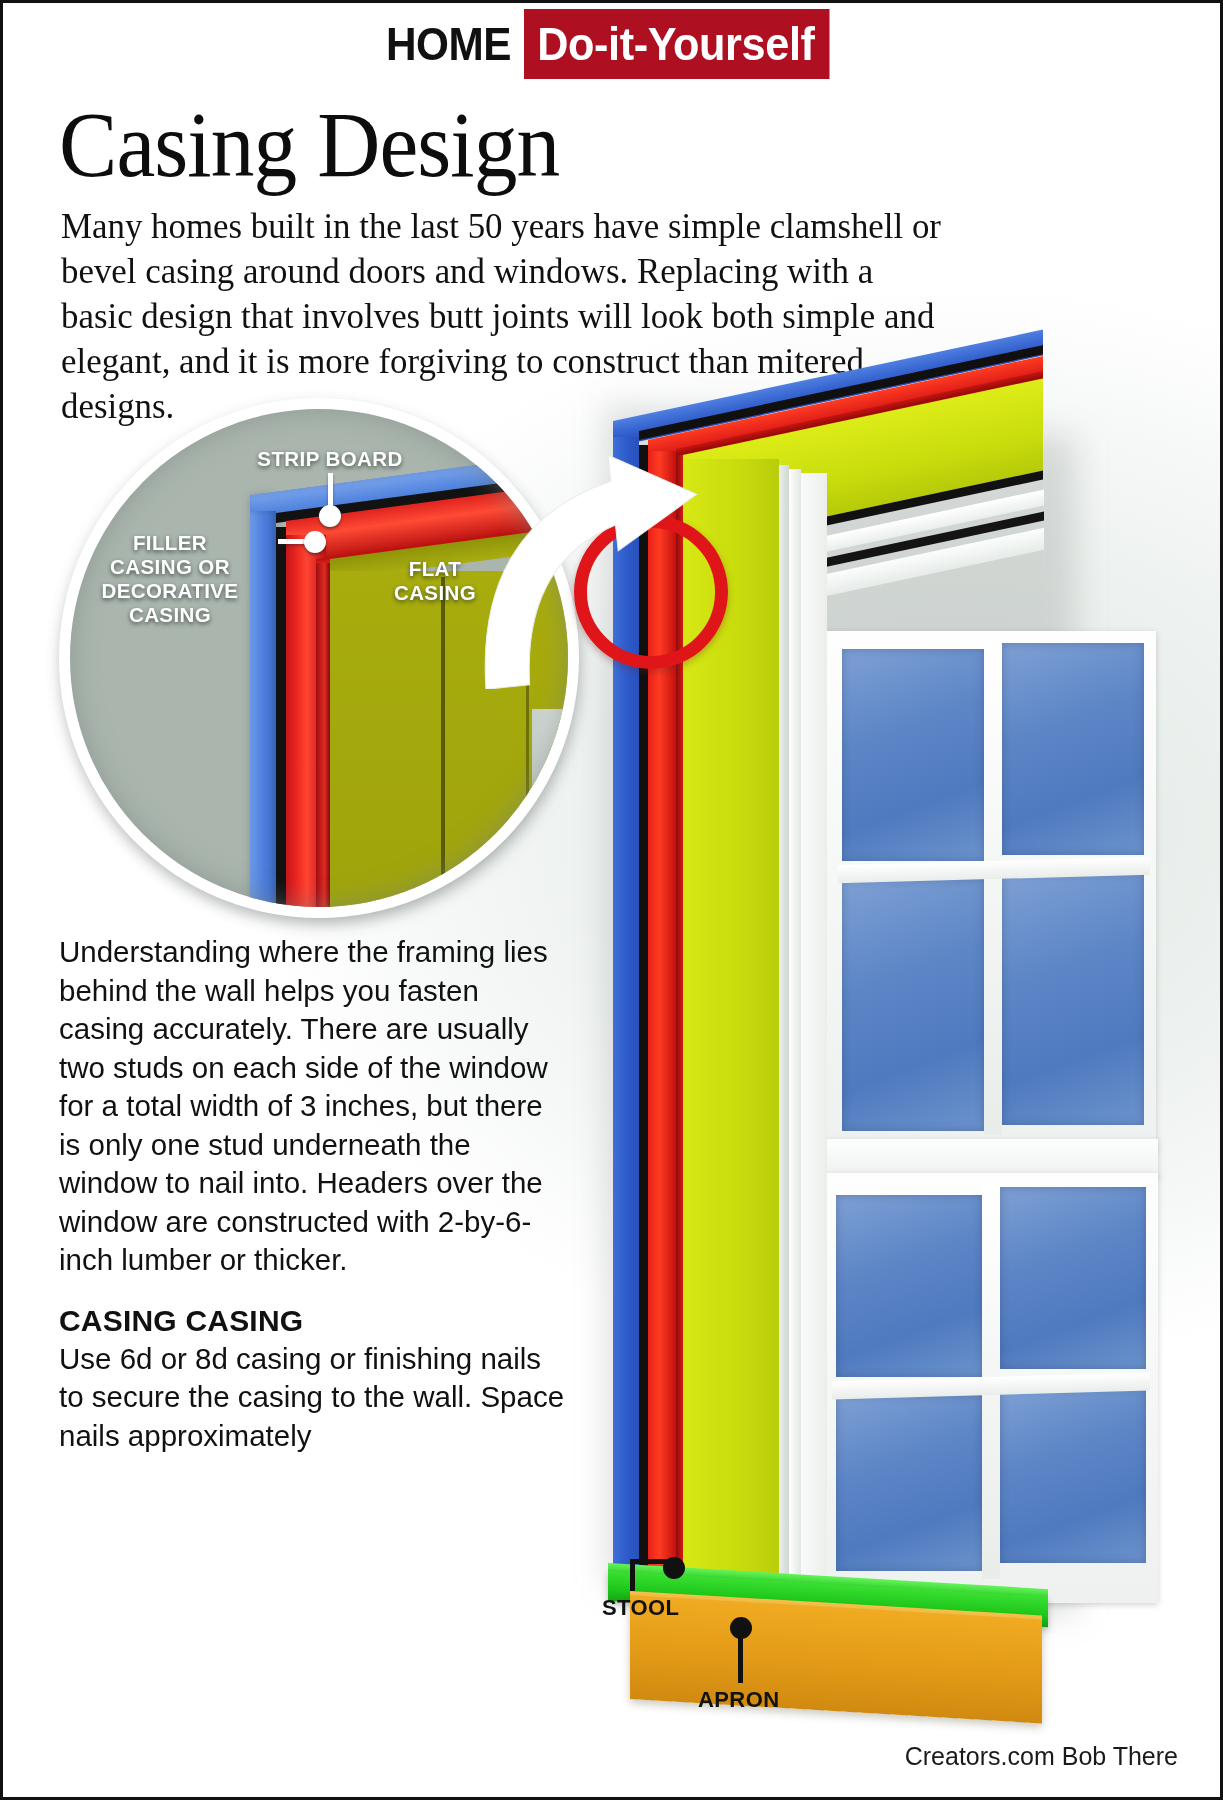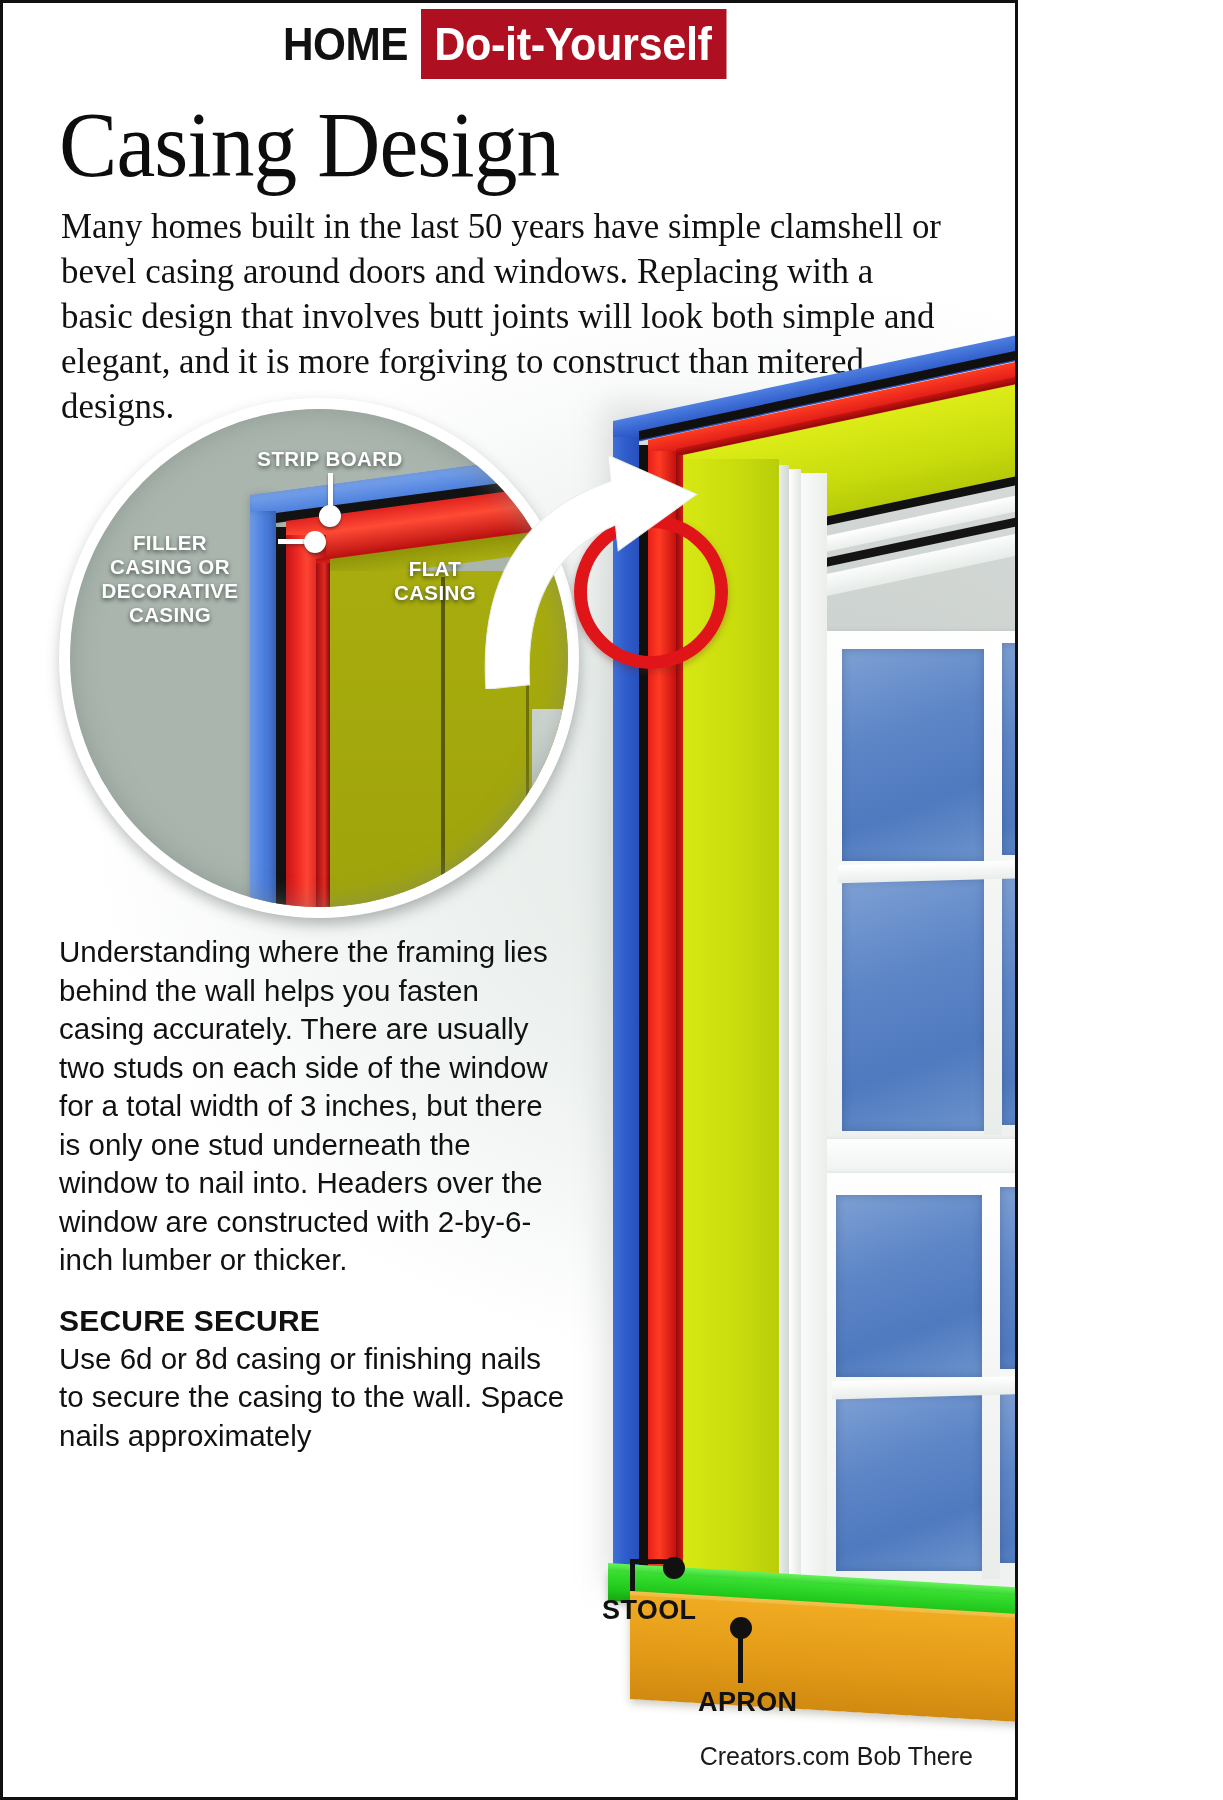--- a/index.html
+++ b/index.html
@@ -5,21 +5,21 @@
   * { box-sizing: border-box; }
   html, body { margin:0; padding:0; }
   body {
     width:1223px; height:1800px;
     background:#ffffff;
     font-family:"Liberation Sans", sans-serif;
     overflow:hidden;
   }
   .page {
     position:relative;
-    width:1018px; height:1800px;
+    width:1223px; height:1800px;
     background:
       radial-gradient(ellipse 900px 700px at 78% 46%, #e2e9e6 0%, #eef2f0 42%, #ffffff 78%),
       linear-gradient(160deg,#ffffff 0%,#f7f9f8 55%,#ffffff 100%);
     border:3px solid #111;
     overflow:hidden;
   }
 
   
   .header {
     position:absolute; left:0; top:6px; width:100%;
@@ -211,21 +211,21 @@
   
   .red-circle {
     position:absolute; left:-14px; top:120px; width:154px; height:154px;
     border:13px solid #e0151a; border-radius:50%;
     box-shadow:0 3px 7px rgba(100,40,40,.35);
   }
   .arrow-svg { position:absolute; left:-120px; top:54px; }
 
   
   .b-label {
-    position:absolute; color:#111; font-weight:bold; font-size:27px;
+    position:absolute; color:#111; font-weight:bold; font-size:22px;
     letter-spacing:.4px; white-space:nowrap;
   }
   .b-dot { position:absolute; width:22px; height:22px; border-radius:50%; background:#111; }
   .b-lead { position:absolute; background:#111; width:5px; }
 
   
   .col { position:absolute; left:56px; top:930px; width:510px; }
   .sec-head {
     font-size:30px; font-weight:bold; color:#111;
     letter-spacing:.2px; margin:0 0 2px 0;
@@ -354,19 +354,19 @@
 
     <svg class="arrow-svg" width="260" height="240" viewBox="0 0 260 240">
       <path d="M6,228 C10,120 60,54 152,34 L152,8 L236,56 L152,104 L152,78
                C92,96 54,142 50,228 Z" fill="#ffffff" stroke="#e8eceA" stroke-width="1" transform="rotate(-6 130 120)"></path>
     </svg>
   </div>
 
   <div class="col">
     <p class="sec-body">Understanding where the framing lies behind the wall helps you fasten casing accurately. There are usually two studs on each side of the window for a total width of 3 inches, but there is only one stud underneath the window to nail into. Headers over the window are constructed with 2-by-6-inch lumber or thicker.</p>
     <div class="sec-gap"></div>
-    <h2 class="sec-head">SECURE SECURE</h2>
+    <h2 class="sec-head">CASING CASING</h2>
     <p class="sec-body">Use 6d or 8d casing or finishing nails to secure the casing to the wall. Space nails approximately</p>
   </div>
 
   <div class="credit">Creators.com Bob There</div>
 
 </div>
 
 </body></html>

